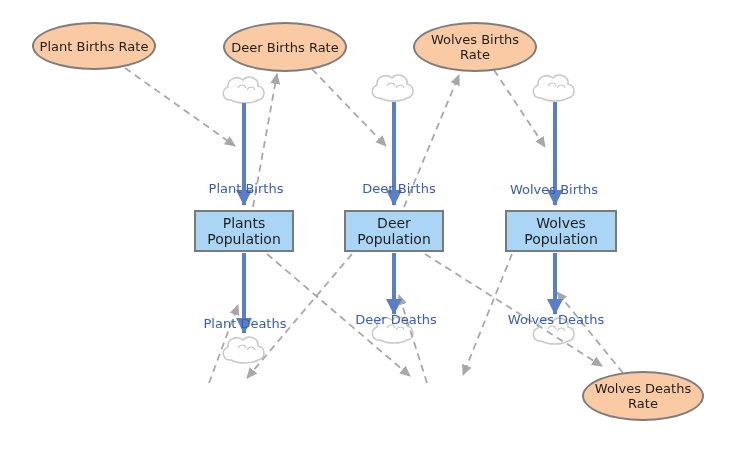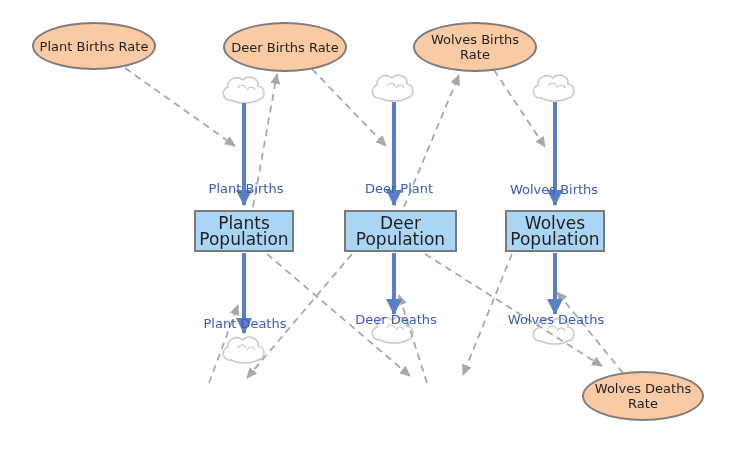--- a/index.html
+++ b/index.html
@@ -47,21 +47,21 @@
     box-sizing:border-box;
   }
   .rate{
     background:var(--rate-fill,#f9caa4);
     border:2px solid var(--rate-border,#7d7d7d);
     border-radius:50%;
   }
   .stock{
     background:var(--stock-fill,#abd5f5);
     border:2px solid var(--stock-border,#7a7a7a);
-    font-size:17px;line-height:16px;
+    font-size:14px;line-height:16px;
   }
   .node-label{white-space:pre-line;}
   .flow-label{
     position:absolute;
     transform:translate(-50%,-50%);
     white-space:nowrap;
     color:var(--flow-label-color,#3a5cb8);
     font-size:13px;
     margin-top:32px;
   }
@@ -138,29 +138,29 @@
   </div>
   <div class="node rate" style="left:582px;top:371px;width:122px;height:50px">
     <span class="node-label">Wolves Deaths
 Rate</span>
   </div>
 
   <div class="node stock" style="left:194px;top:210px;width:100px;height:42px">
     <span class="node-label">Plants
 Population</span>
   </div>
-  <div class="node stock" style="left:344px;top:210px;width:113px;height:42px">
+  <div class="node stock" style="left:344px;top:210px;width:100px;height:42px">
     <span class="node-label">Deer
 Population</span>
   </div>
-  <div class="node stock" style="left:505px;top:210px;width:100px;height:42px">
+  <div class="node stock" style="left:505px;top:210px;width:112px;height:42px">
     <span class="node-label">Wolves
 Population</span>
   </div>
 
   <div class="flow-label" style="left:246px;top:156px">Plant Births</div>
-  <div class="flow-label" style="left:399px;top:156px">Deer Plant</div>
+  <div class="flow-label" style="left:399px;top:156px">Deer Births</div>
   <div class="flow-label" style="left:554px;top:157px">Wolves Births</div>
   <div class="flow-label" style="left:245px;top:291px">Plant Deaths</div>
   <div class="flow-label" style="left:396px;top:287px">Deer Deaths</div>
   <div class="flow-label" style="left:556px;top:287px">Wolves Deaths</div>
 
 </div>
 
 </body></html>

